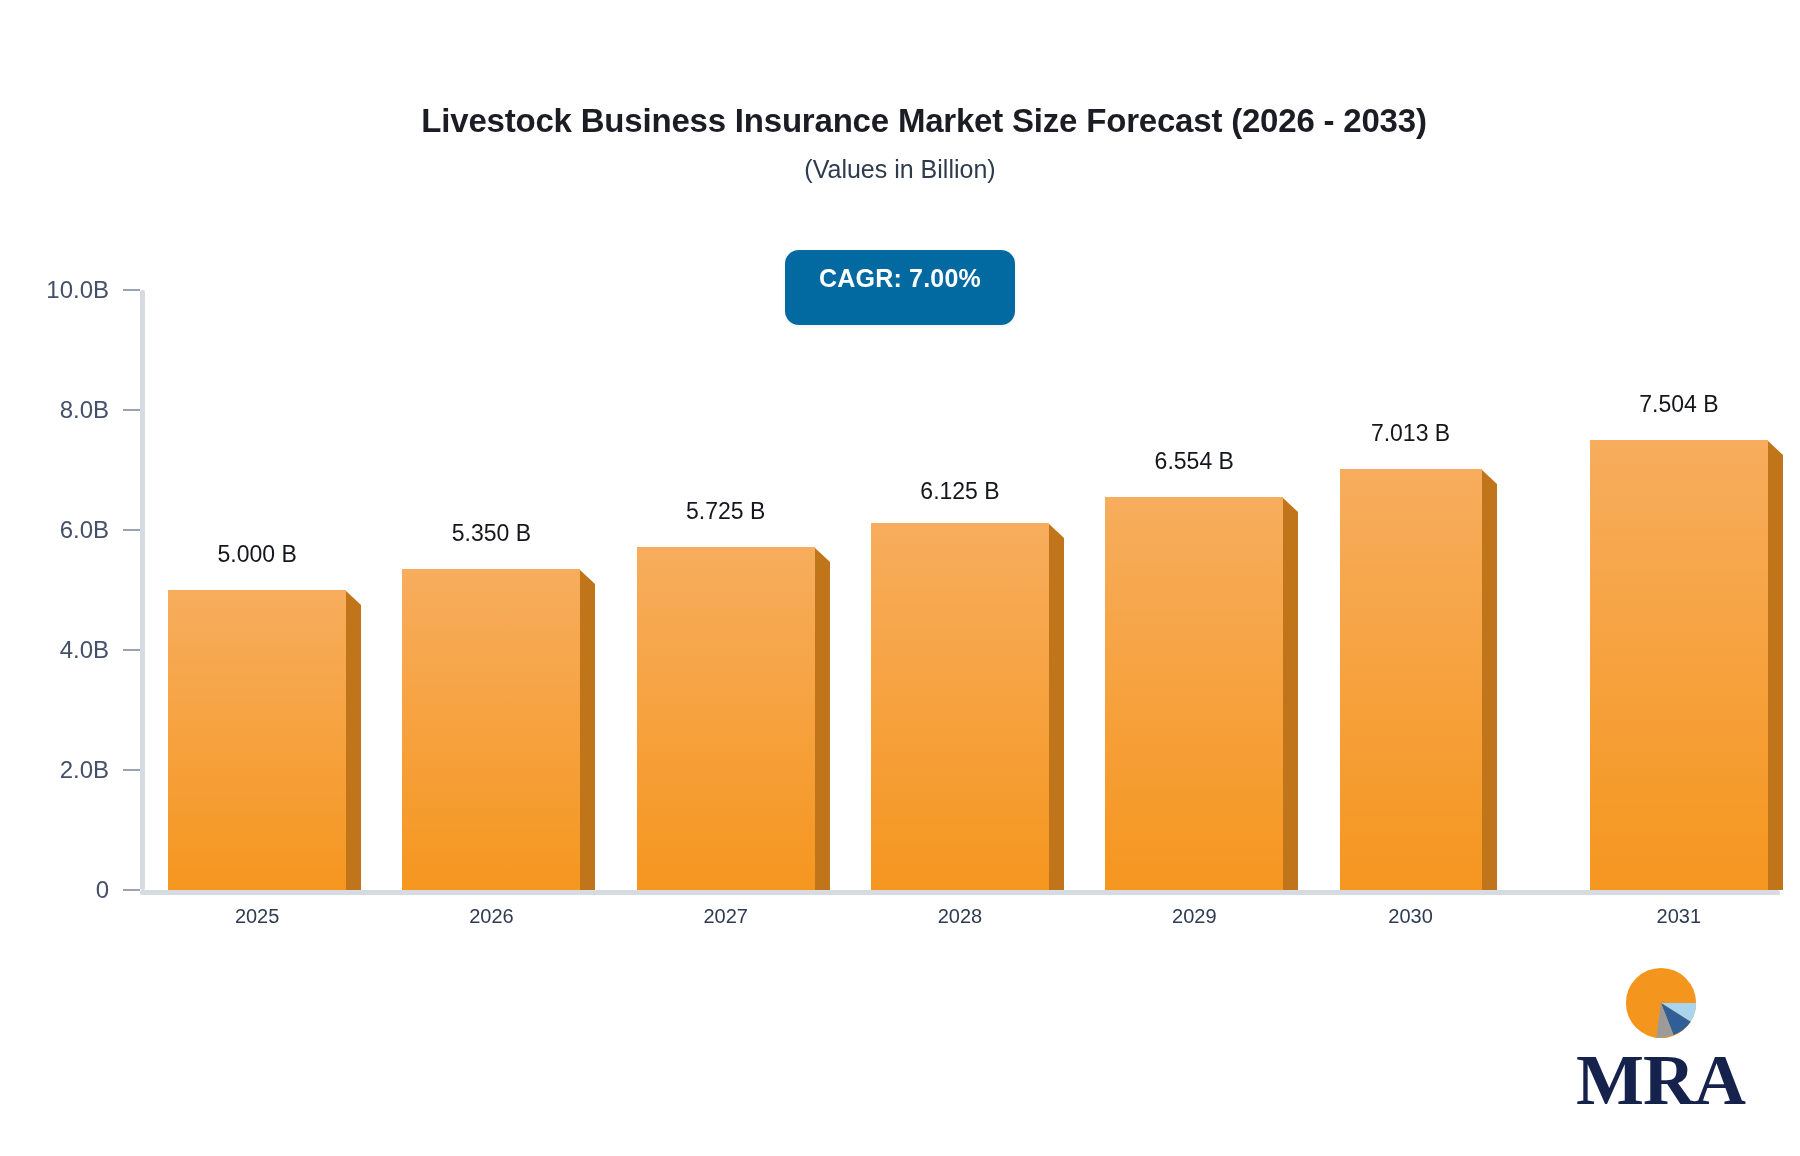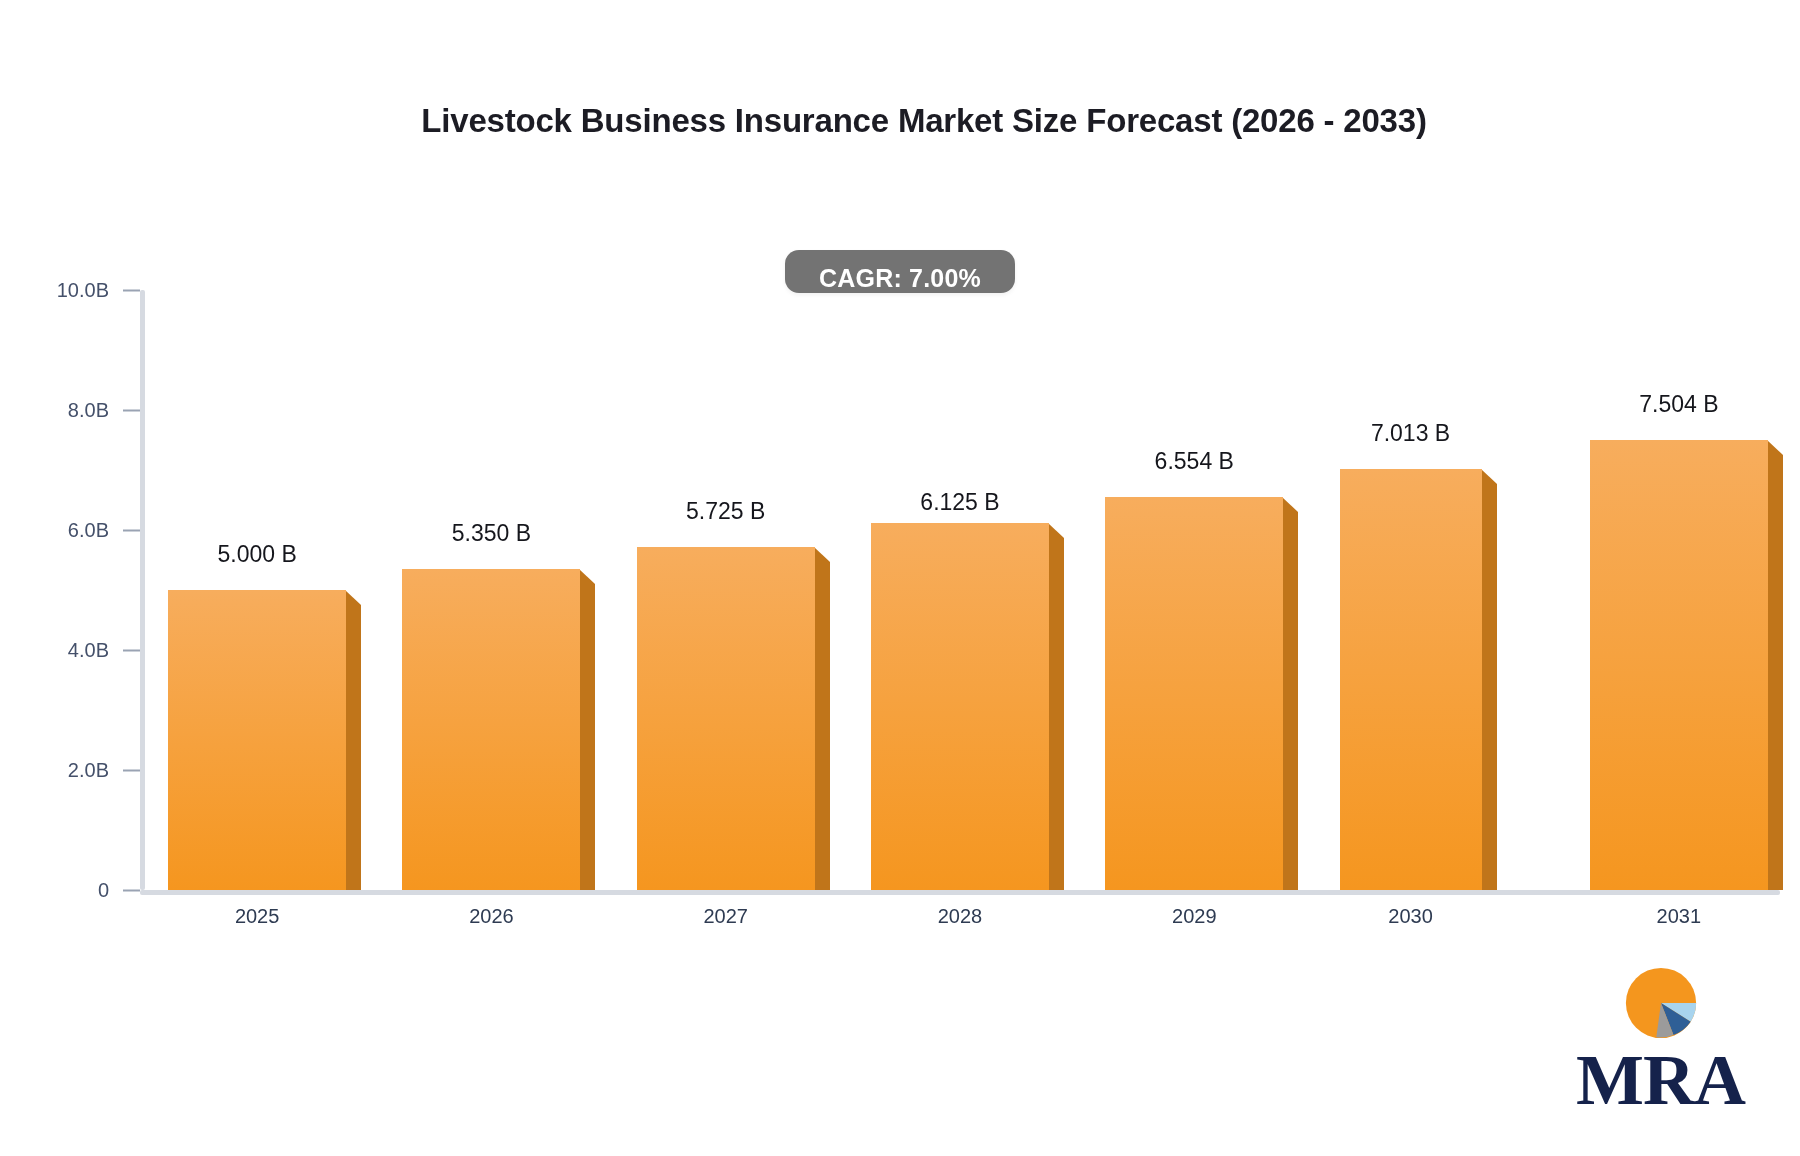--- a/index.html
+++ b/index.html
@@ -48,25 +48,25 @@
   
   .cagr-wrap {
     position: absolute;
     left: 0;
     top: 250px;
     width: 1800px;
     text-align: center;
   }
   .cagr-badge {
     display: inline-block;
-    background: #737373;
+    background: #0369a1;
     color: #ffffff;
     font-size: 25px;
     font-weight: bold;
-    padding: 14px 34px 0 34px;
+    padding: 14px 34px 32px 34px;
     border-radius: 14px;
     letter-spacing: 0.2px;
     box-shadow: 0 2px 4px rgba(0,0,0,0.06);
   }
 
   
   .plot {
     position: absolute;
     left: 140px;
     top: 290px;
@@ -96,21 +96,21 @@
     position: absolute;
     right: 100%;
     transform: translateY(-50%);
     white-space: nowrap;
     display: flex;
     align-items: center;
     justify-content: flex-end;
     gap: 14px;
   }
   .ytick-label {
-    font-size: 20px;
+    font-size: 24px;
     color: #44506a;
   }
   .ytick-dash {
     display: inline-block;
     width: 17px;
     height: 2px;
     background: #9aa3b3;
   }
 
   
@@ -195,20 +195,21 @@
     line-height: 1;
   }
 </style>
 </head>
 <body>
 
 <div id="chart-root">
 
   <div class="title-block">
     <div class="chart-title">Livestock Business Insurance Market Size Forecast (2026 - 2033)</div>
+    <div class="chart-subtitle">(Values in Billion)</div>
   </div>
 
   <div class="cagr-wrap">
     <div class="cagr-badge">CAGR: 7.00%</div>
   </div>
 
   <div class="plot">
     <div class="axis-line-y"></div>
     <div class="axis-line-x"></div>
     <div id="yticks">
@@ -264,21 +265,21 @@
           </div>
           <div class="bar-label" style="bottom: 365.5px;">5.725 B</div>
           <div class="xtick-label">2027</div>
         </div>
         <div class="bar-slot" style="left: 730.971px; width: 178.057px;">
           <div class="bar3d" style="height: 367.5px;">
             <div class="bar-side" style="background: rgb(192, 117, 26);"></div>
             <div class="bar-side-top" style="border-bottom-color: rgb(192, 117, 26);"></div>
             <div class="bar-face" style="background: linear-gradient(rgb(247, 173, 93) 0%, rgb(245, 150, 31) 100%);"></div>
           </div>
-          <div class="bar-label" style="bottom: 374px; text-align: center;">6.125 B</div>
+          <div class="bar-label" style="bottom: 385px; text-align: center;">6.125 B</div>
           <div class="xtick-label">2028</div>
         </div>
         <div class="bar-slot" style="left: 965.257px; width: 178.057px;">
           <div class="bar3d" style="height: 393.24px;">
             <div class="bar-side" style="background: rgb(192, 117, 26);"></div>
             <div class="bar-side-top" style="border-bottom-color: rgb(192, 117, 26);"></div>
             <div class="bar-face" style="background: linear-gradient(rgb(247, 173, 93) 0%, rgb(245, 150, 31) 100%);"></div>
           </div>
           <div class="bar-label" style="bottom: 415.24px;">6.554 B</div>
           <div class="xtick-label">2029</div>

